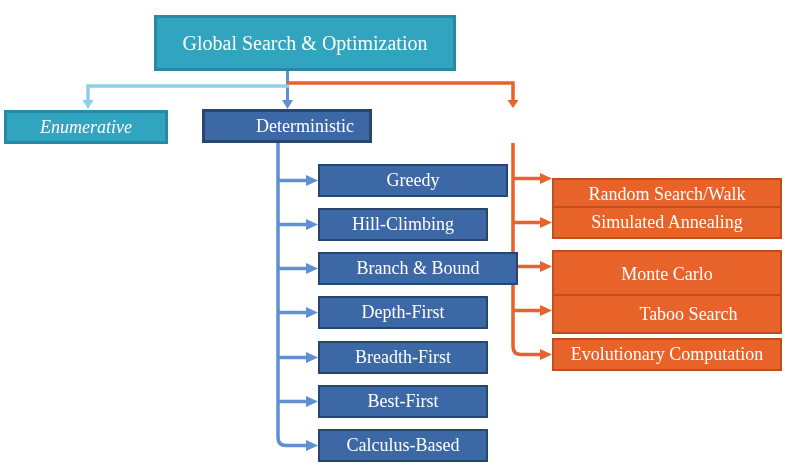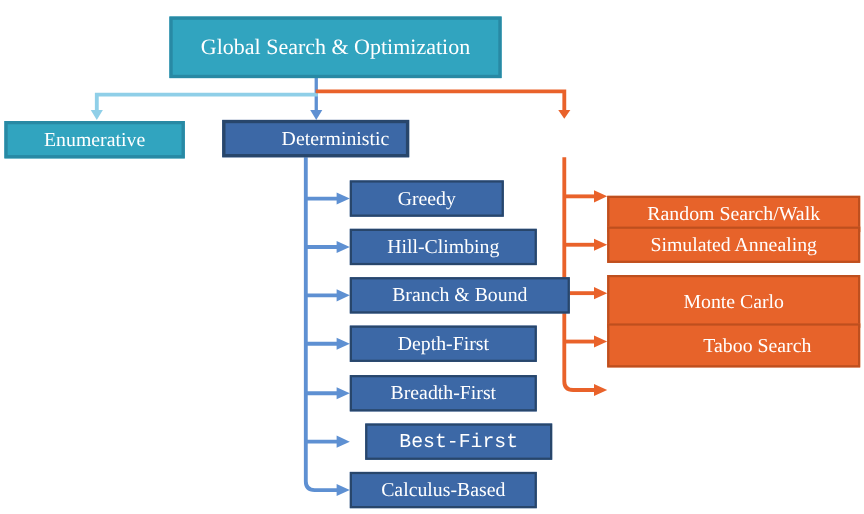--- a/index.html
+++ b/index.html
@@ -93,29 +93,30 @@
       <polygon class="hd-orange" points="540,173 540,184 552,178.5"></polygon>
       <polygon class="hd-orange" points="540,217 540,228 552,222.5"></polygon>
       <polygon class="hd-orange" points="540,261 540,272 552,266.5"></polygon>
       <polygon class="hd-orange" points="540,305 540,316 552,310.5"></polygon>
       <polygon class="hd-orange" points="540,349 540,360 552,354.5"></polygon>
     </g>
   </svg>
 
   <div class="node teal root-node" style="left:154px; top:4px; width:302px; height:56px;margin-top:11px;">Global Search &amp; Optimization</div>
 
-  <div class="node teal parent-node" style="left:4px; top:110px; width:164px; height:34px;">Enumerative</div>
+  <div class="node teal parent-node" style="left:4px; top:110px; width:164px; height:34px;font-style:italic;">Enumerative</div>
   <div class="node blue parent-node" style="left:202px; top:109px; width:170px; height:34px;padding-left:36px;">Deterministic</div>
 
-  <div class="node blue child" style="left:318px; top:164px; width:140px; height:33px;">Greedy</div>
+  <div class="node blue child" style="left:318px; top:164px; width:190px; height:33px;">Greedy</div>
   <div class="node blue child" style="left:318px; top:208px; width:170px; height:33px;">Hill-Climbing</div>
   <div class="node blue child" style="left:318px; top:252px; width:200px; height:33px;">Branch &amp; Bound</div>
   <div class="node blue child" style="left:318px; top:341px; width:170px; height:33px;">Breadth-First</div>
   <div class="node blue child" style="left:318px; top:296px; width:170px; height:33px;">Depth-First</div>
-  <div class="node blue child" style="left:332px; top:385px; width:170px; height:33px;font-family:Liberation Mono, monospace;">Best-First</div>
+  <div class="node blue child" style="left:318px; top:385px; width:170px; height:33px;">Best-First</div>
   <div class="node blue child" style="left:318px; top:429px; width:170px; height:33px;">Calculus-Based</div>
 
   <div class="node orange child" style="left:552px; top:178px; width:230px; height:33px;">Random Search/Walk</div>
   <div class="node orange child" style="left:552px; top:206px; width:230px; height:33px;">Simulated Annealing</div>
   <div class="node orange child" style="left:552px; top:250px; width:230px; height:48px;">Monte Carlo</div>
   <div class="node orange child" style="left:552px; top:294px; width:230px; height:40px;padding-left:43px;">Taboo Search</div>
+  <div class="node orange child" style="left:552px; top:338px; width:230px; height:33px;">Evolutionary Computation</div>
 
 </div>
 
 </body></html>

